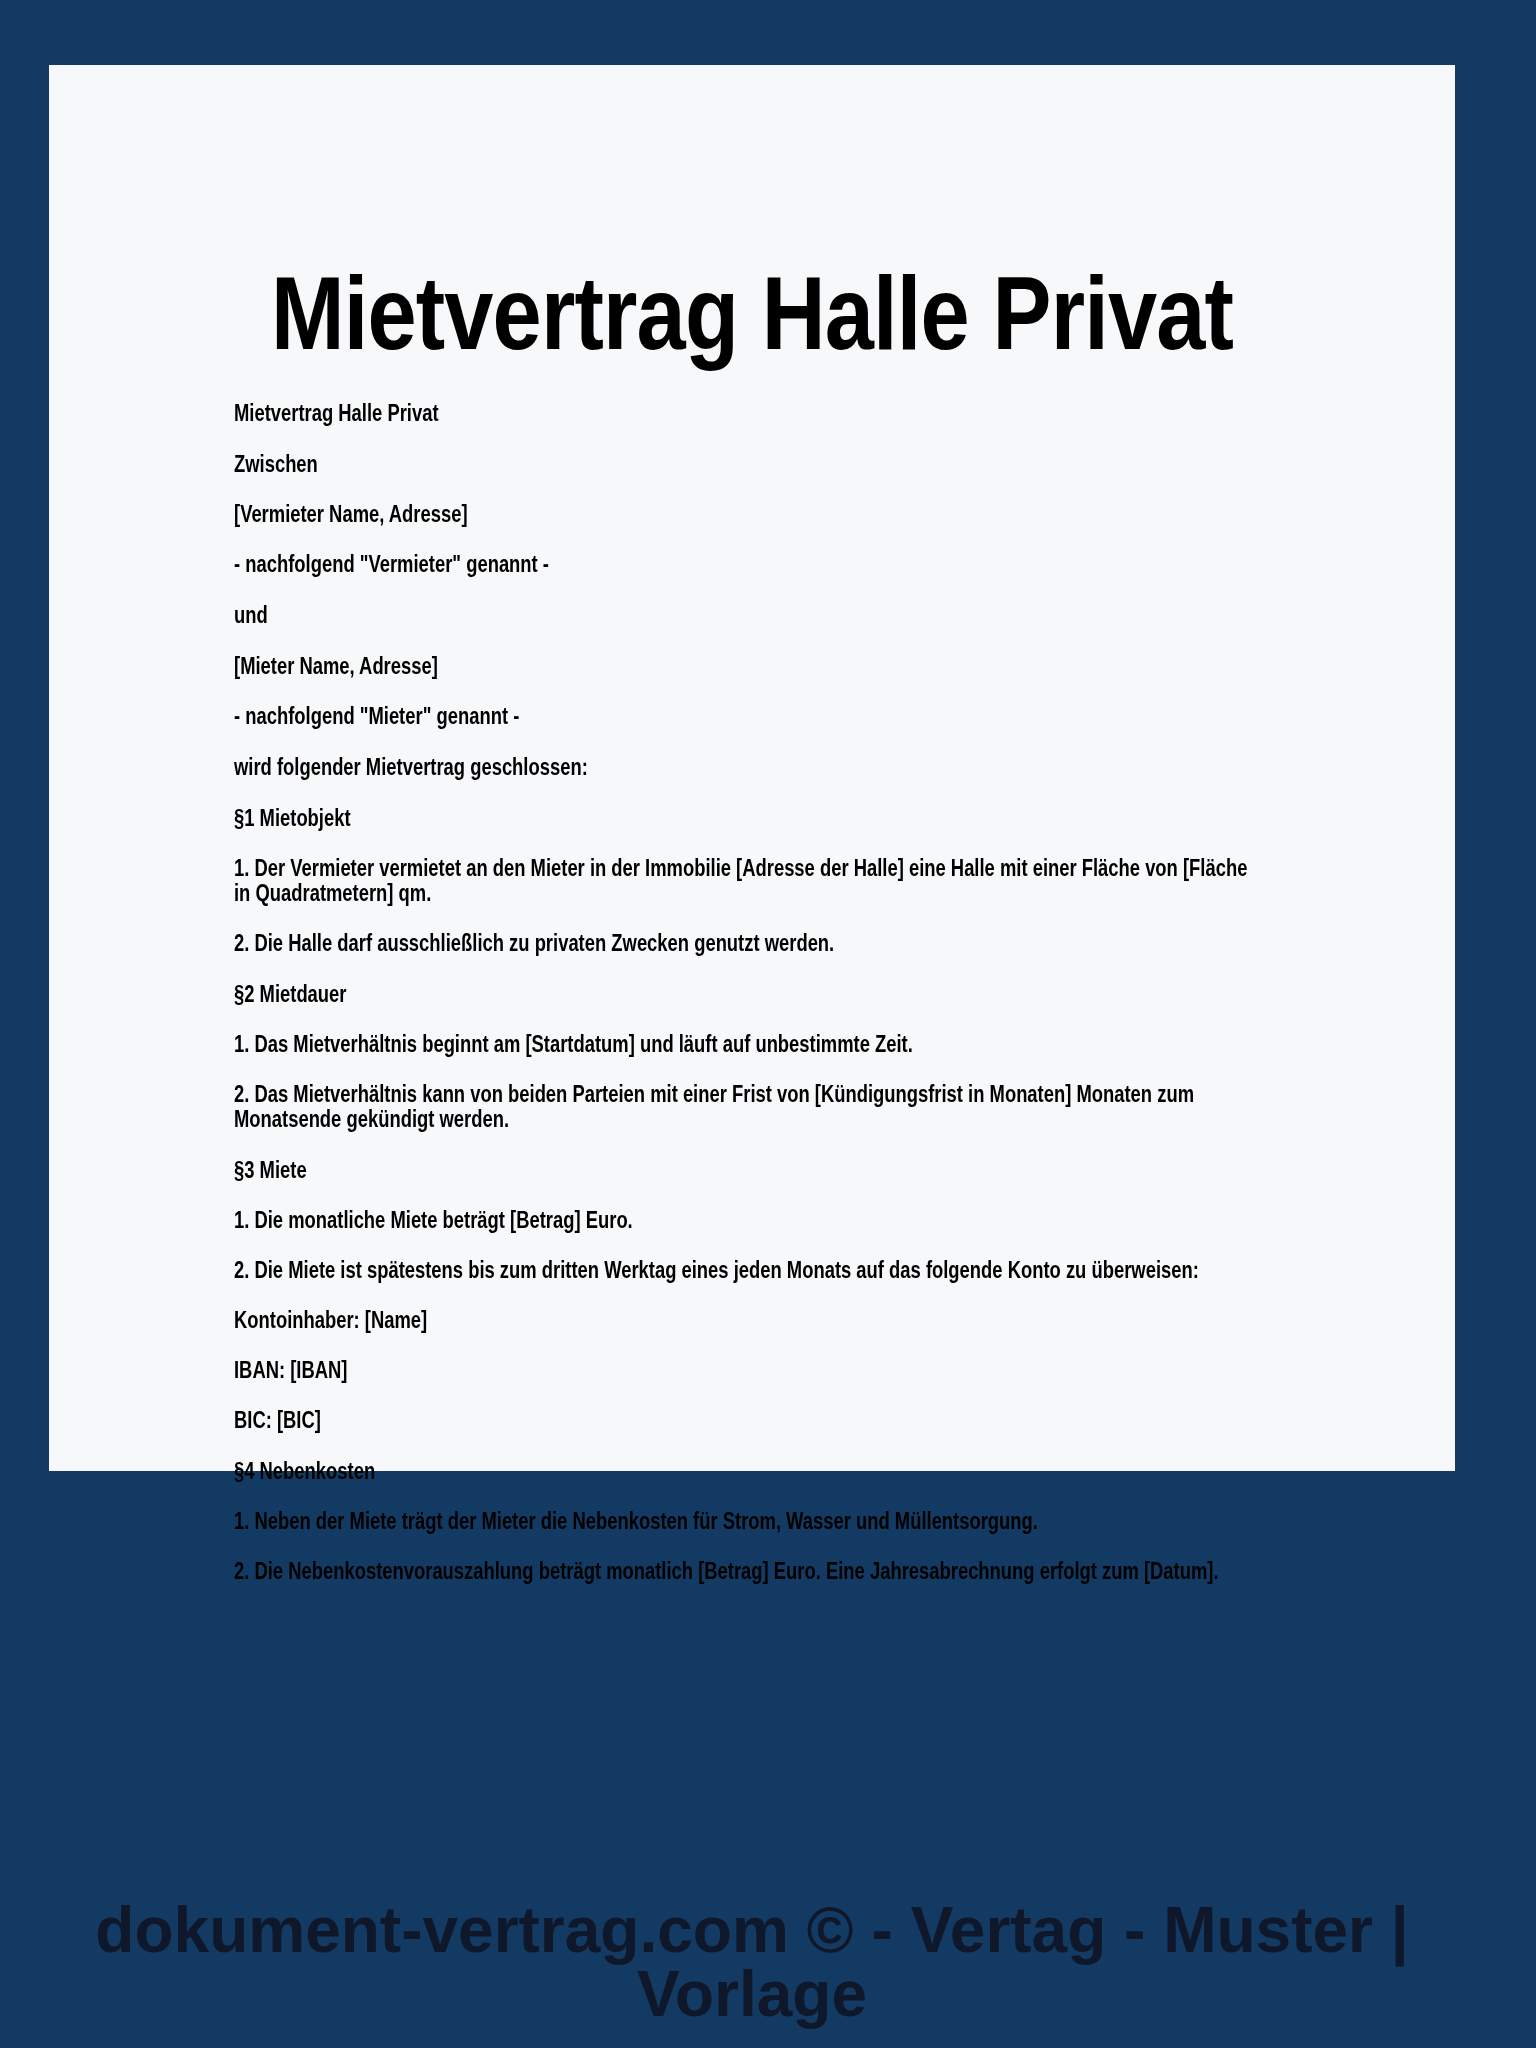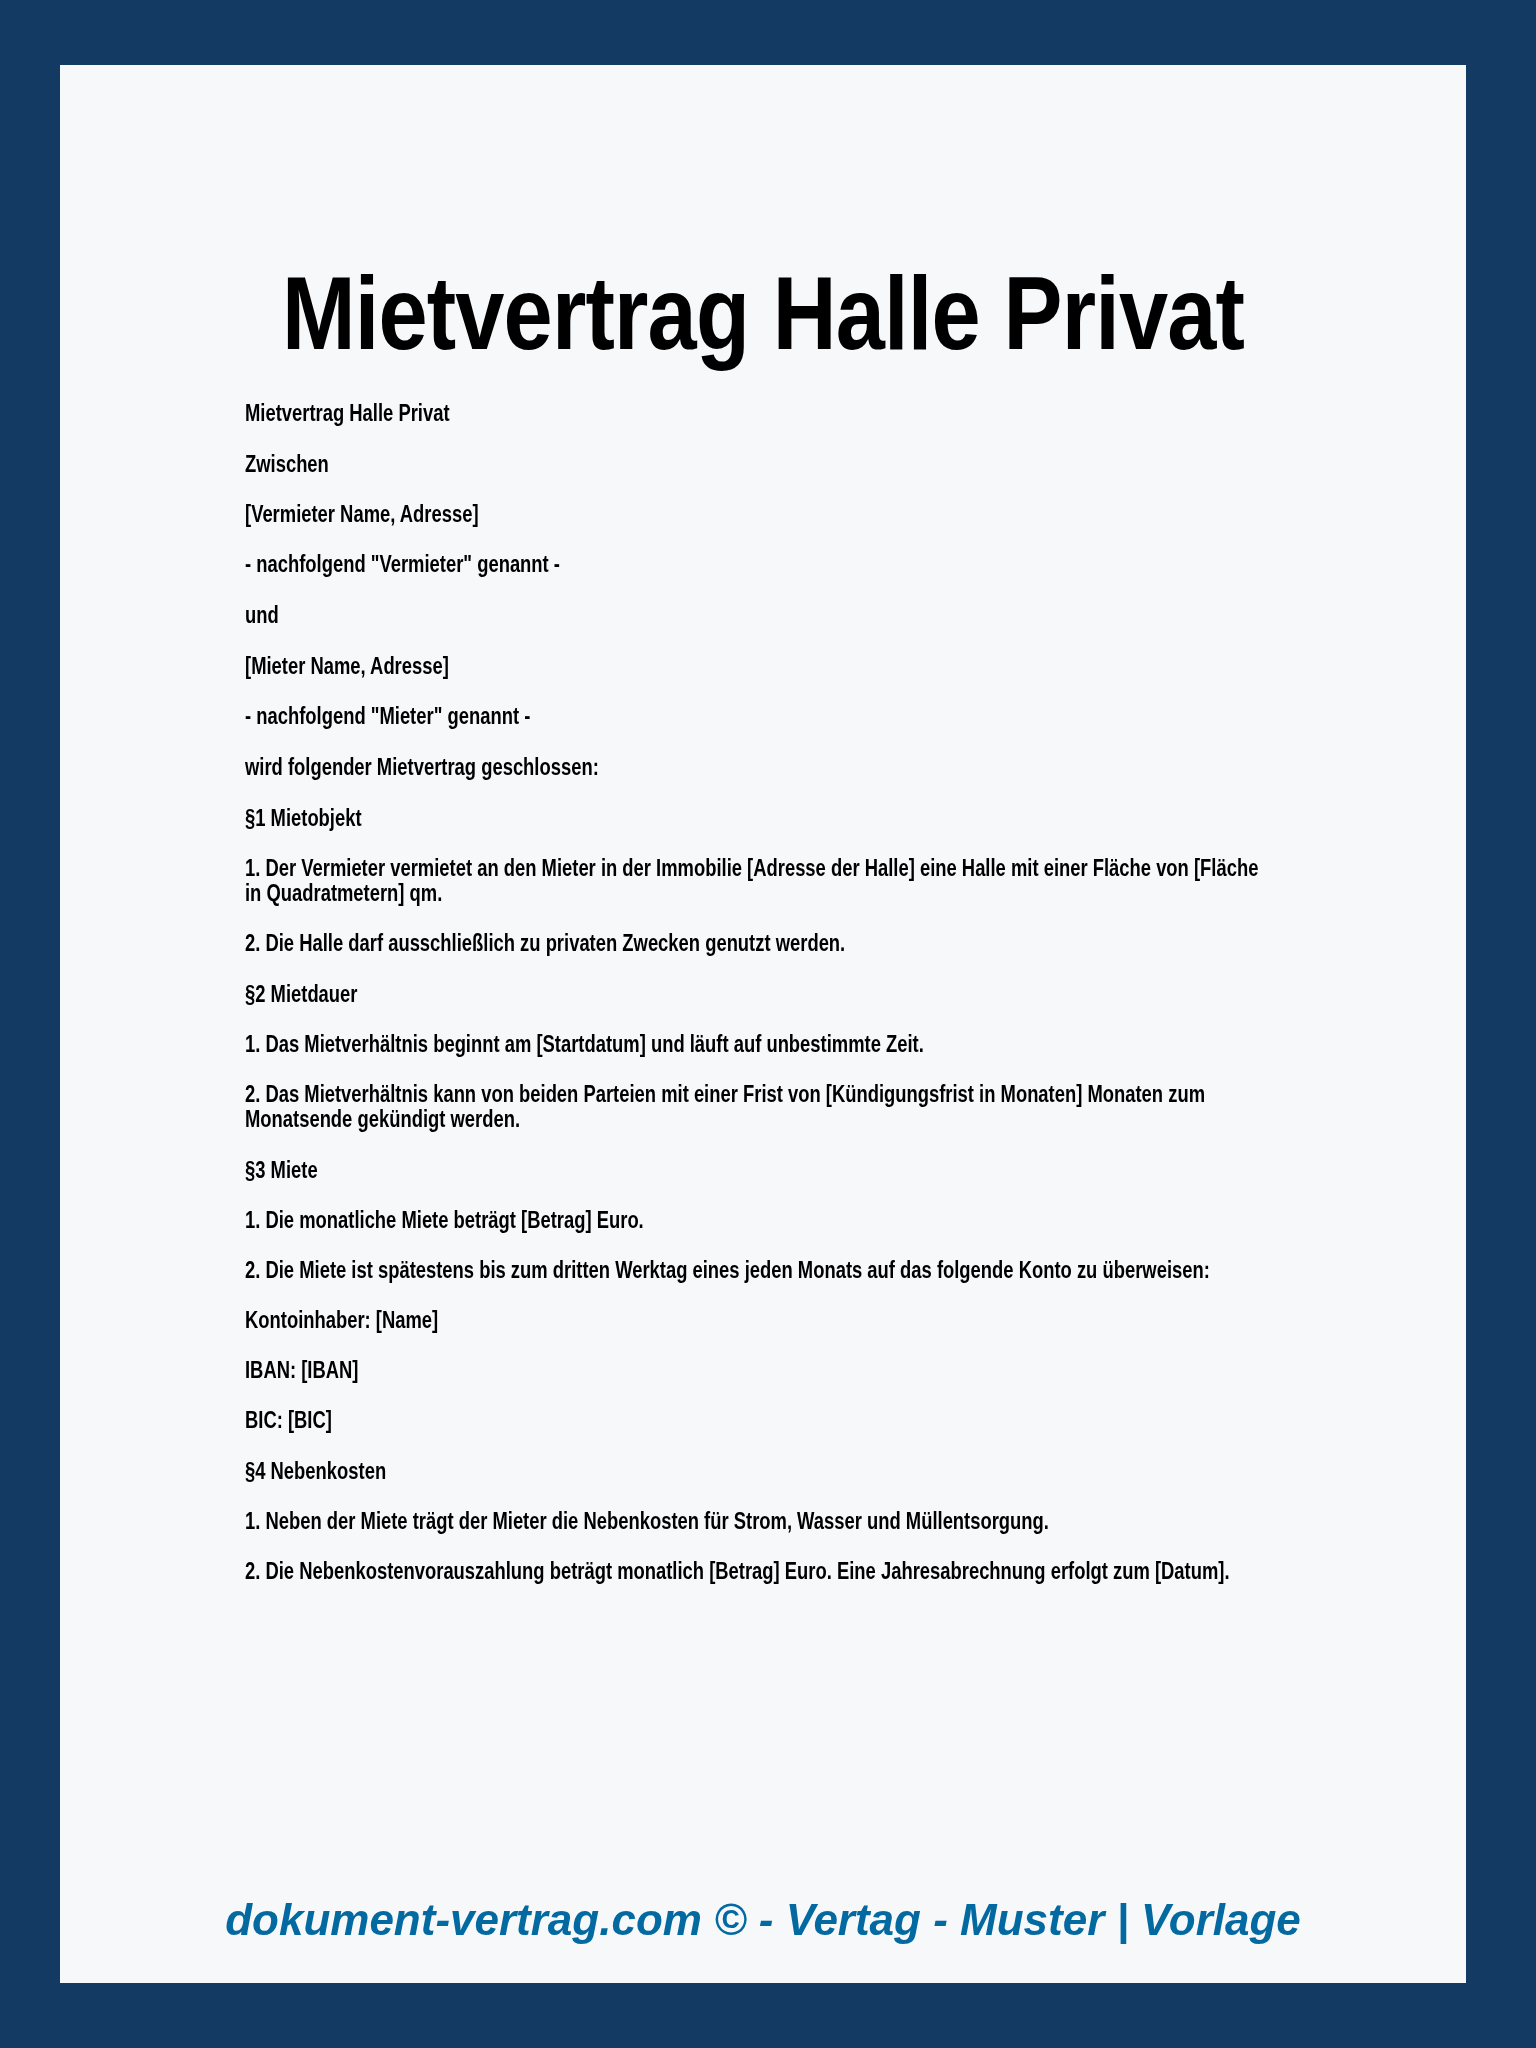--- a/index.html
+++ b/index.html
@@ -10,24 +10,24 @@
   .frame {
     position: relative;
     width: 1536px;
     height: 2048px;
     background: #123A63;
     overflow: hidden;
     font-family: "Liberation Sans", sans-serif;
   }
   .page {
     position: absolute;
-    left: 60px;
+    left: 49px;
     top: 65px;
     width: 1406px;
-    height: 1918px;
+    height: 1406px;
     background: #F7F8FA;
   }
   .title-wrap {
     position: absolute;
     left: 0;
     top: 196px;
     width: 1406px;
     text-align: center;
   }
   .doc-title {
@@ -62,25 +62,24 @@
   }
   .footer-wrap {
     position: absolute;
     left: 0;
     top: 1833px;
     width: 1406px;
     text-align: center;
   }
   .footer-text {
     margin: 0;
-    font-size: 44px;
+    font-size: 64px;
     font-weight: 700;
     line-height: 1.0;
-    color: #0369a1;
-    font-style: italic;
+    color: #0f172a;
   }
 </style>
 </head>
 <body>
 
 <div class="frame">
   <div class="page">
 
     <div class="title-wrap">
       <h1 class="doc-title">Mietvertrag Halle Privat</h1>

